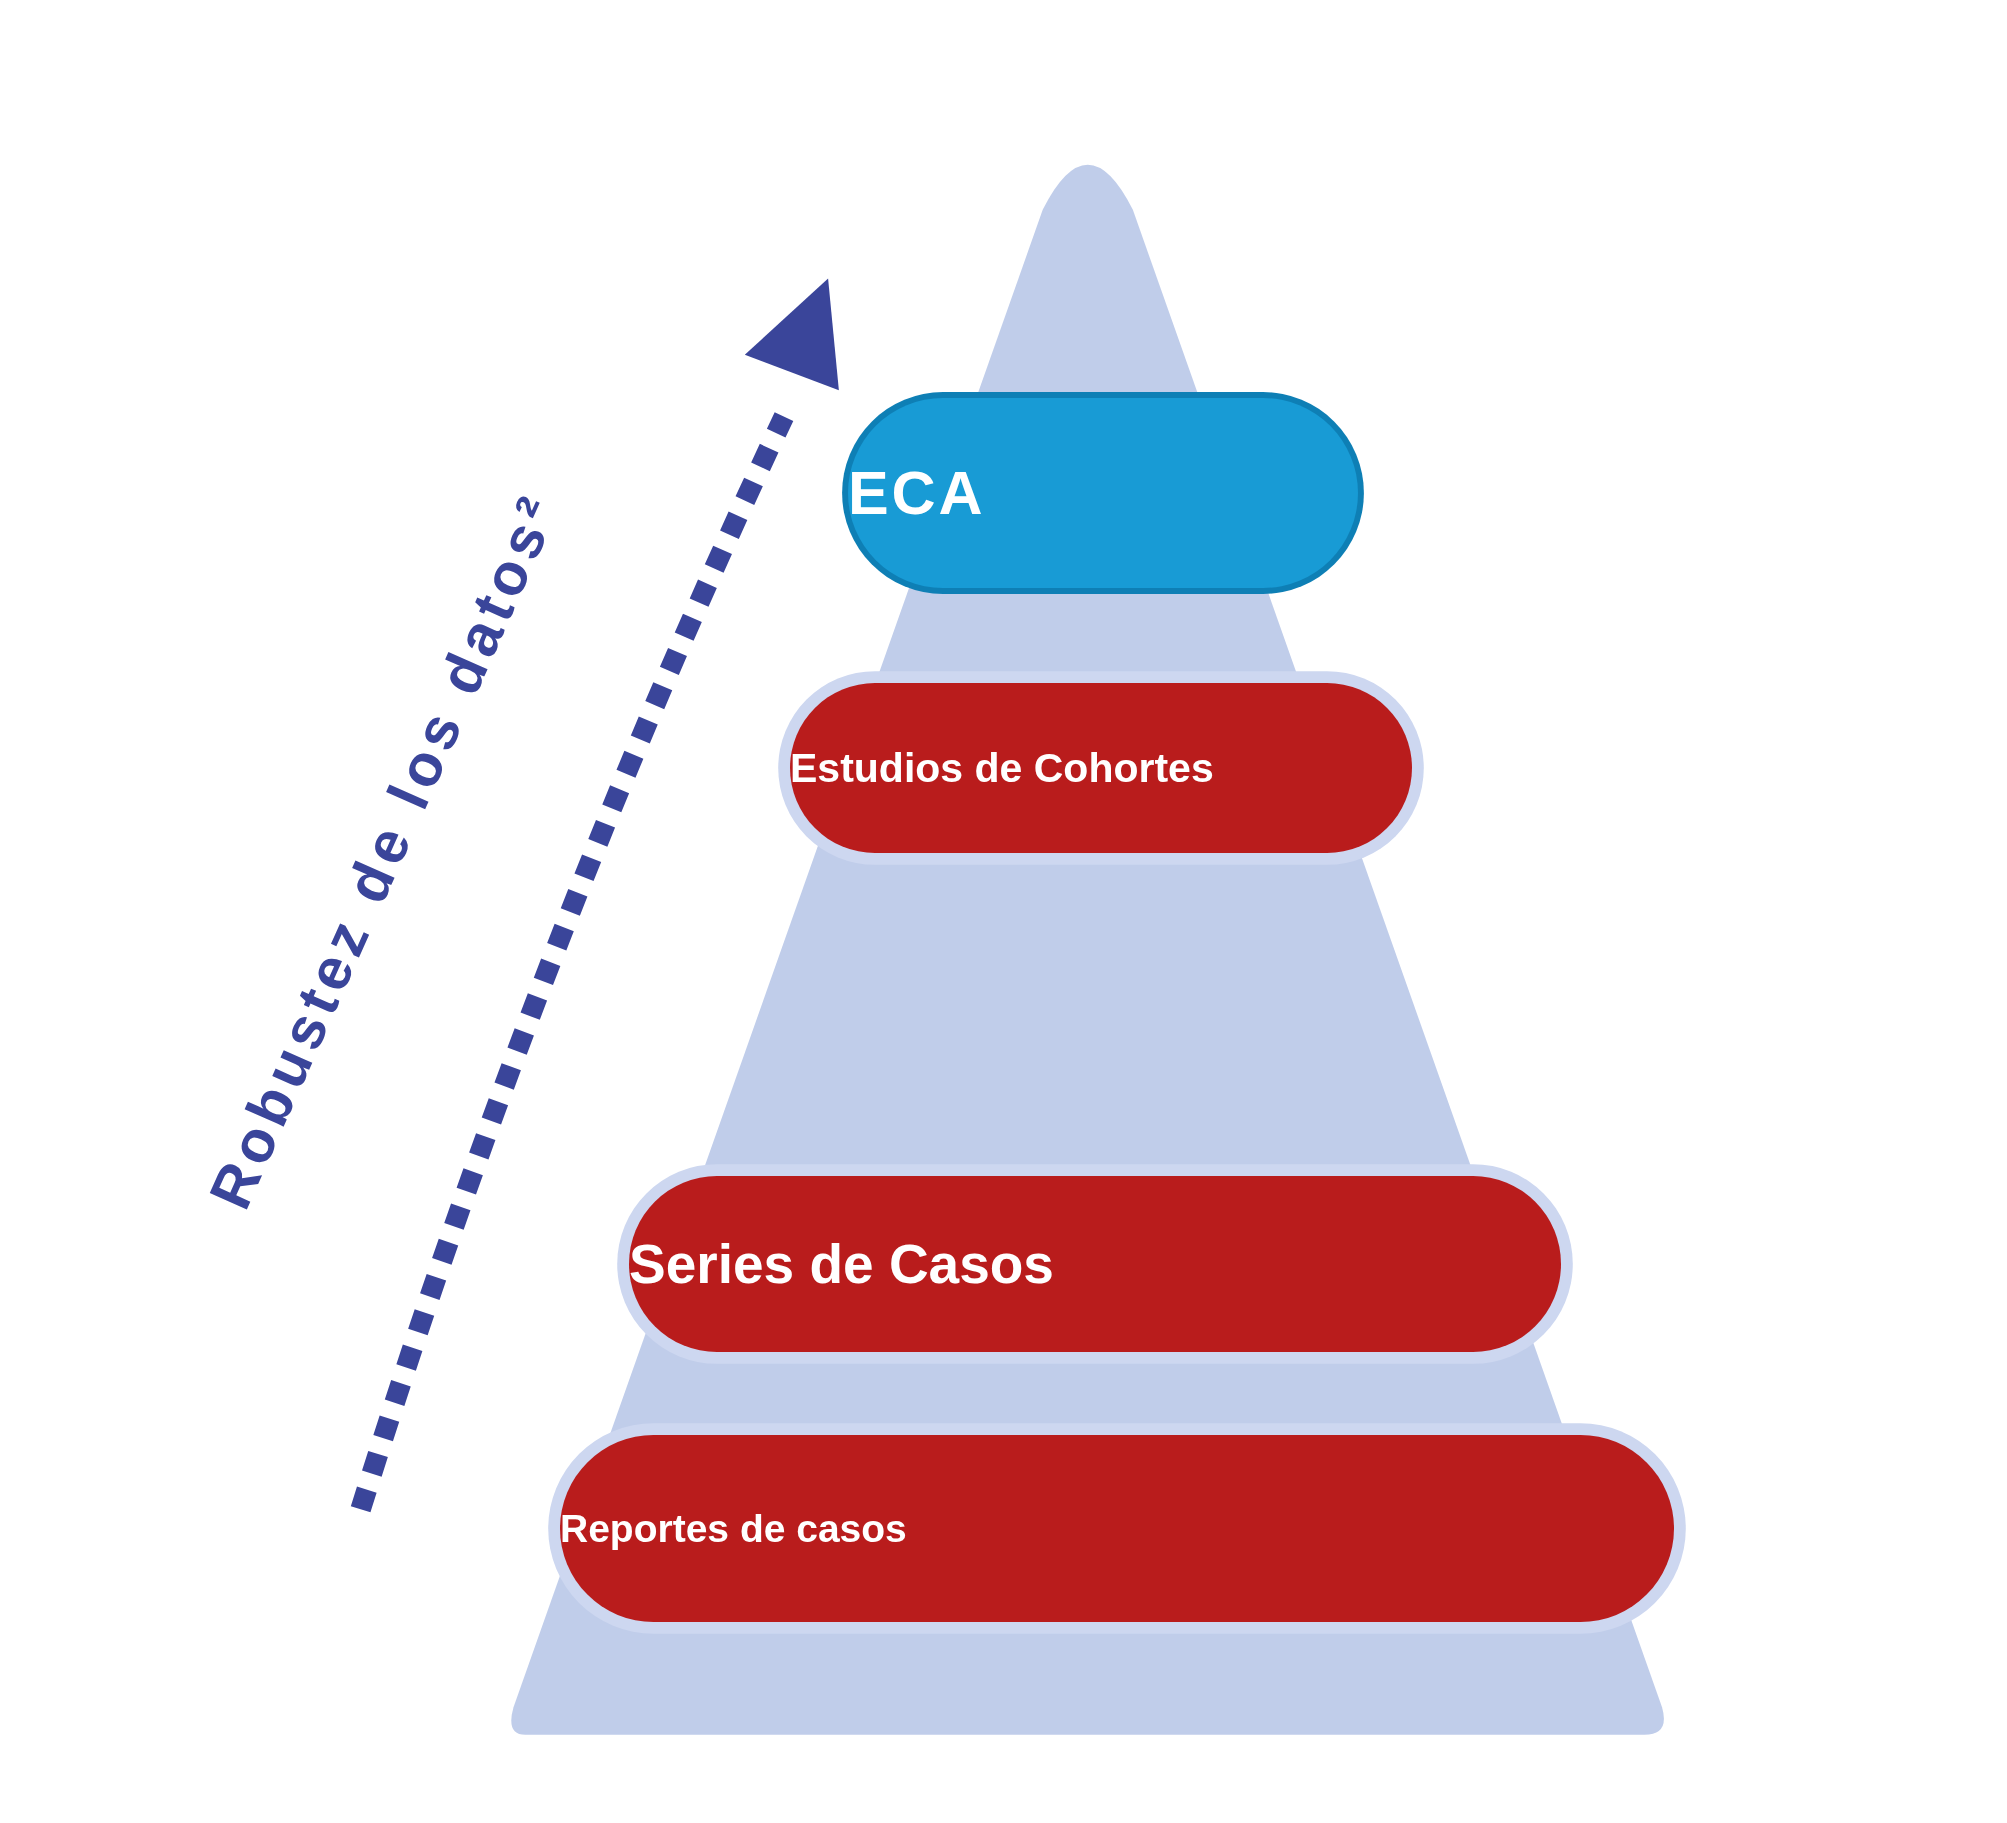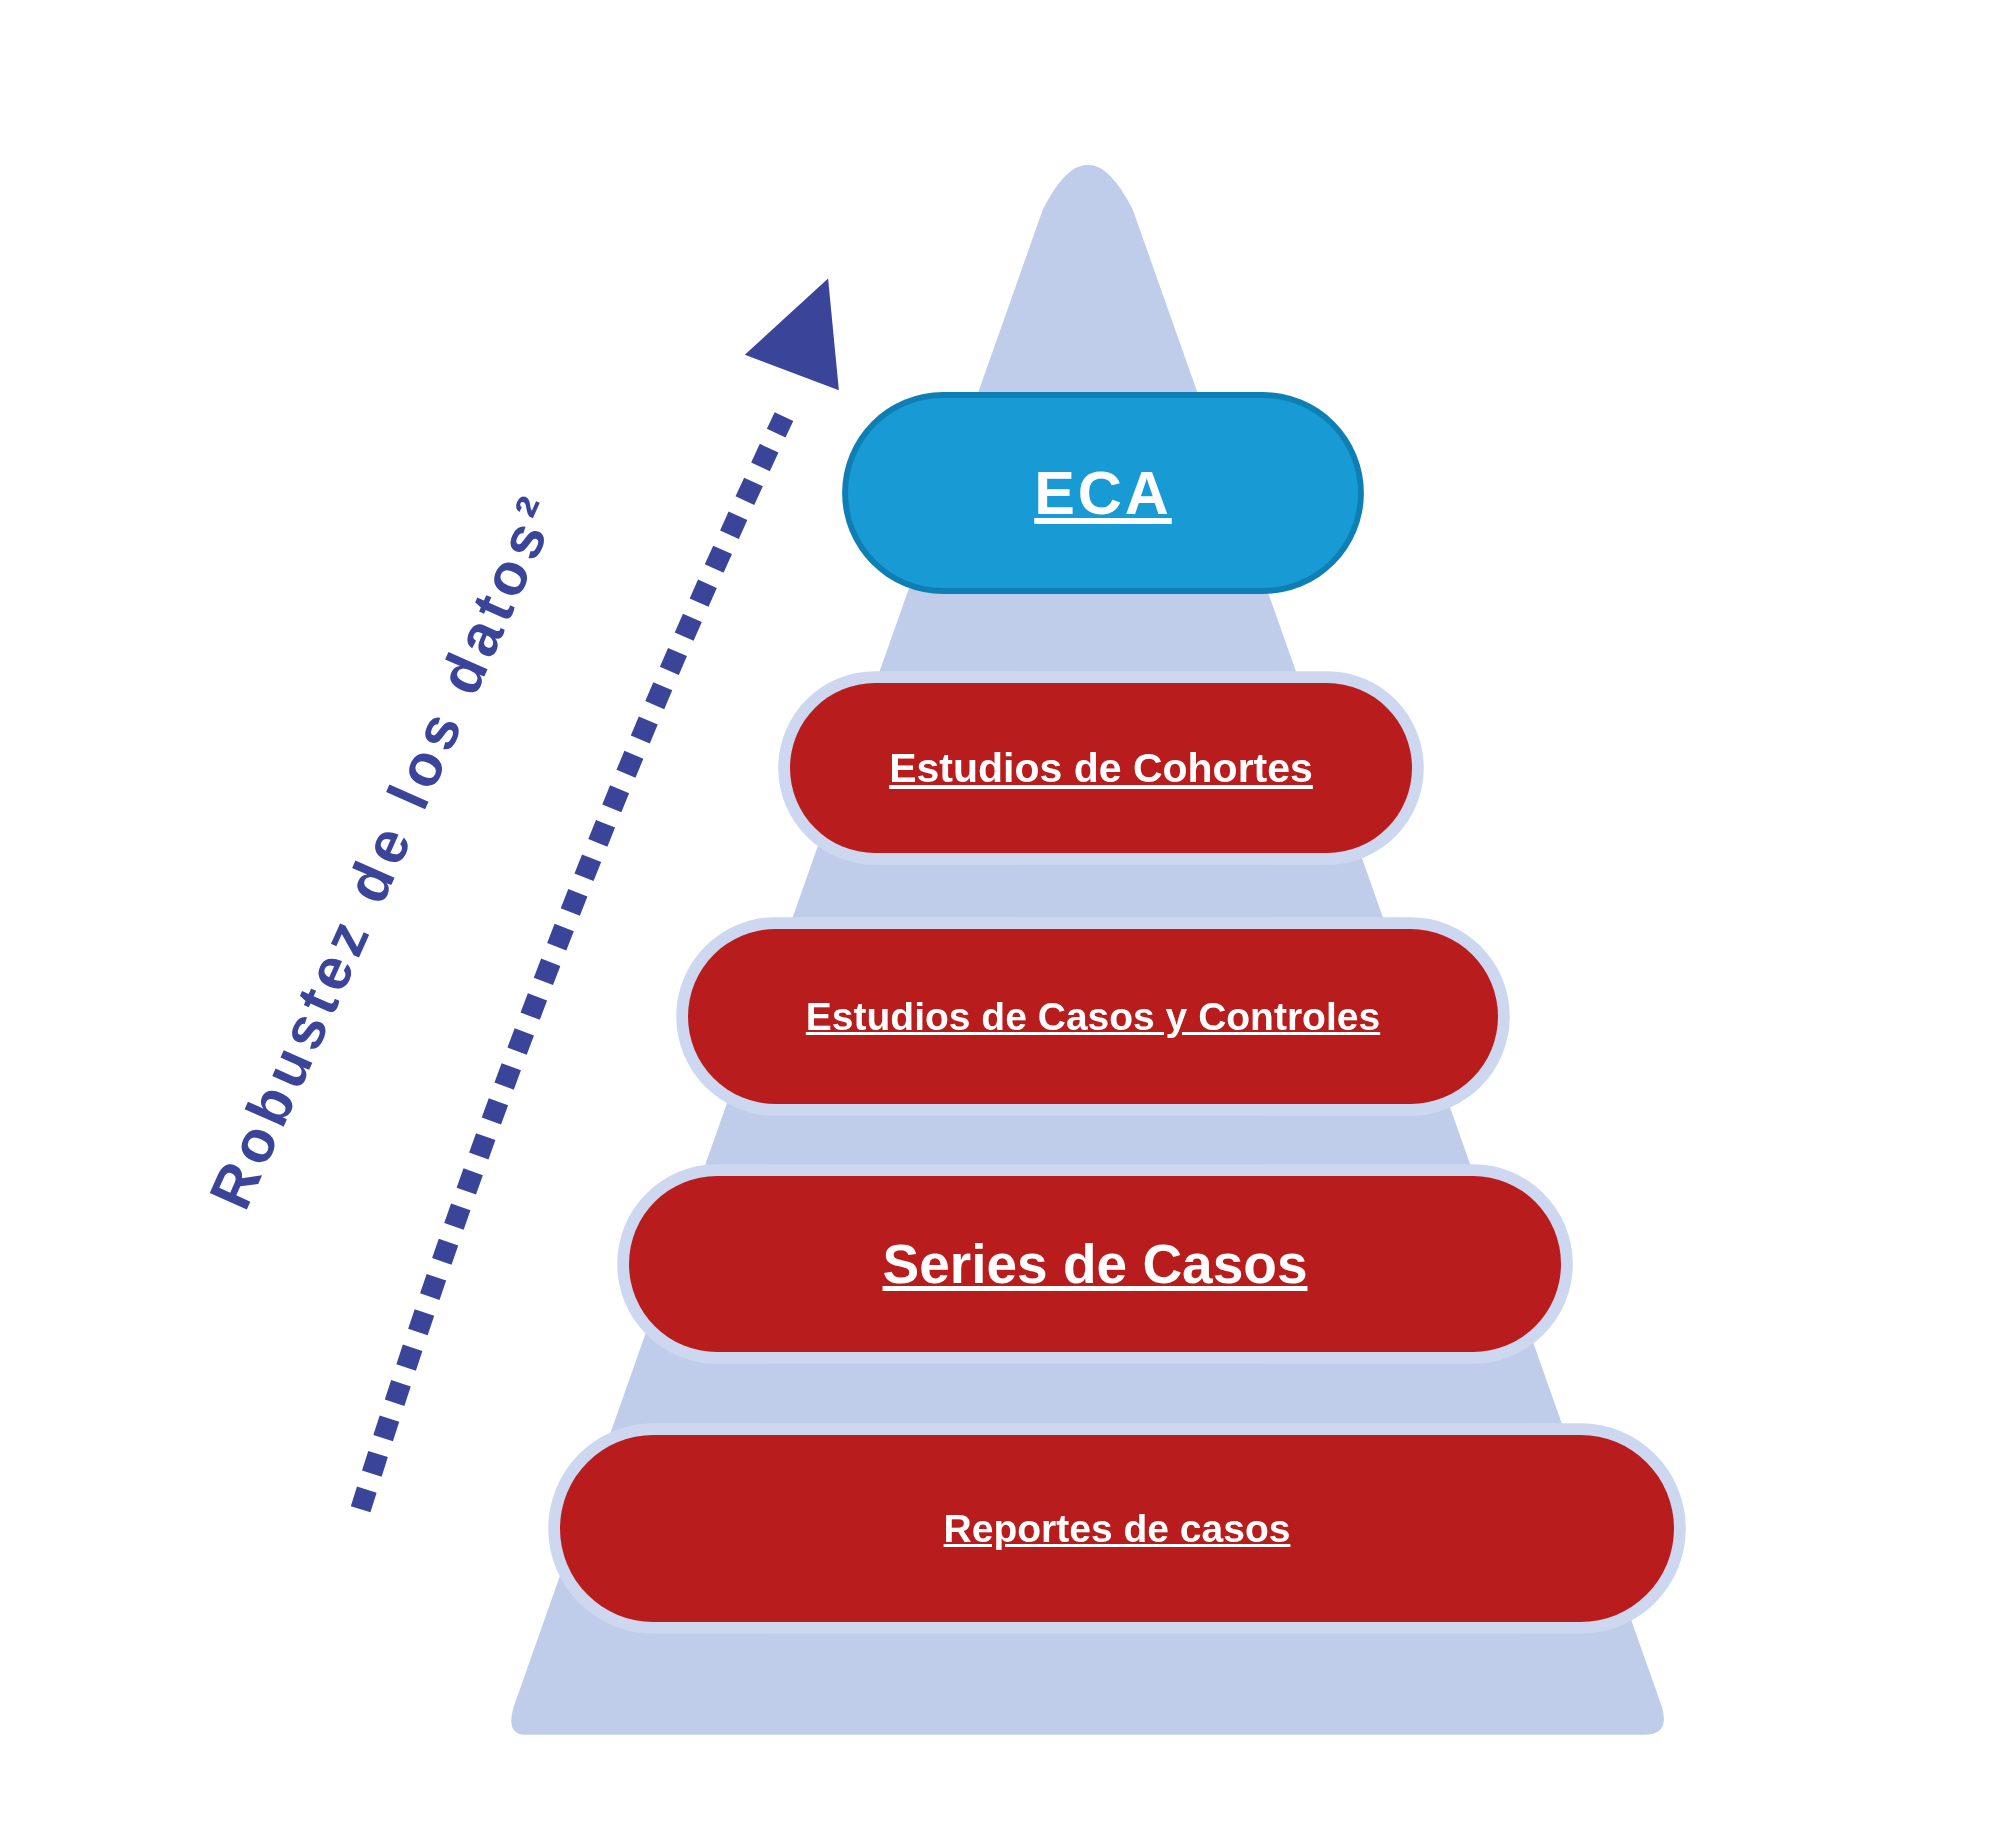--- a/index.html
+++ b/index.html
@@ -19,27 +19,25 @@
     position: absolute;
     left: 0;
     top: 0;
     width: 2007px;
     height: 1823px;
   }
   .pill {
     position: absolute;
     display: flex;
     align-items: center;
-    justify-content: center;
     text-align: center;
     color: #ffffff;
     font-weight: bold;
     border-radius: 979px;
     white-space: nowrap;
-    text-decoration: underline;
   }
   .pill-dark {
     background: #b91c1c;
     box-shadow: 0 0 0 11.8px #CDD7F0;
   }
   .pill-eca {
     background: #189BD5;
     box-shadow: 0 0 0 5.9px #0E7FB5;
   }
   #level-eca    { left: 848px; top: 398px;  width: 510px;  height: 190px; font-size: 61px; letter-spacing: 2.9px; }
@@ -84,23 +82,20 @@
   <div id="axis-label">Robustez de los datos²</div>
 
   <div class="pill pill-eca" id="level-eca">
     <span>ECA</span>
   </div>
 
   <div class="pill pill-dark" id="level-1">
     <span>Estudios de Cohortes</span>
   </div>
 
-  <div class="pill pill-dark" id="level-2">
-    <span>Estudios de Casos y Controles</span>
-  </div>
 
   <div class="pill pill-dark" id="level-3">
     <span>Series de Casos</span>
   </div>
 
   <div class="pill pill-dark" id="level-4">
     <span>Reportes de casos</span>
   </div>
 
 </div>

